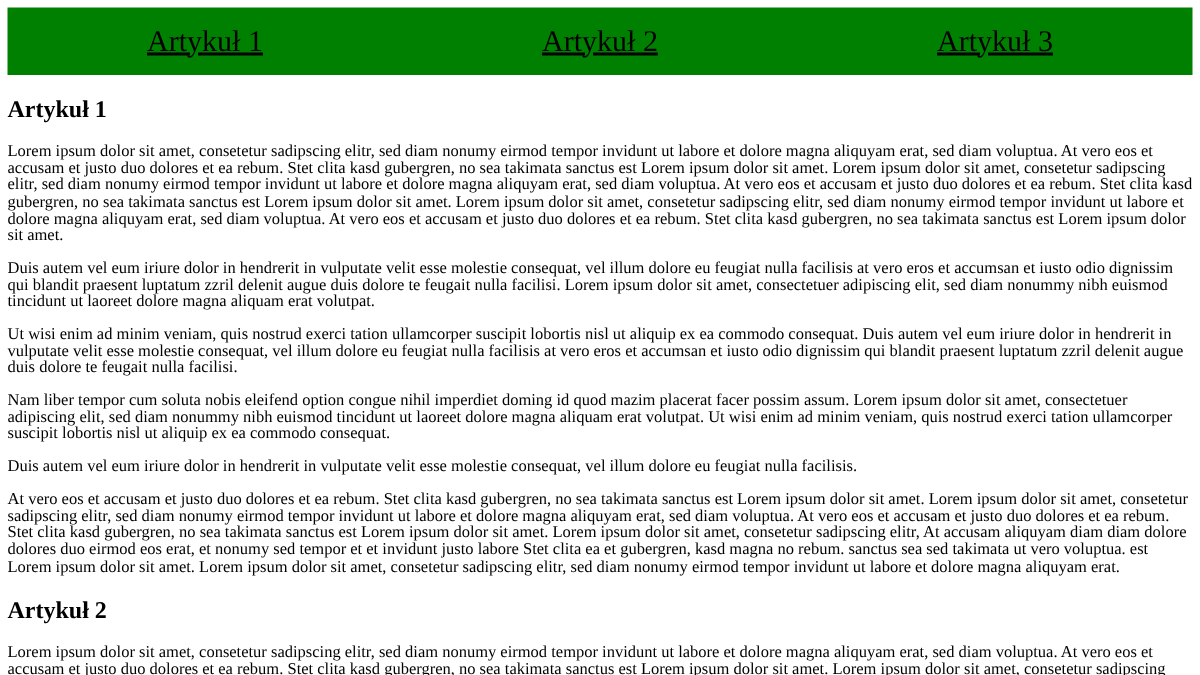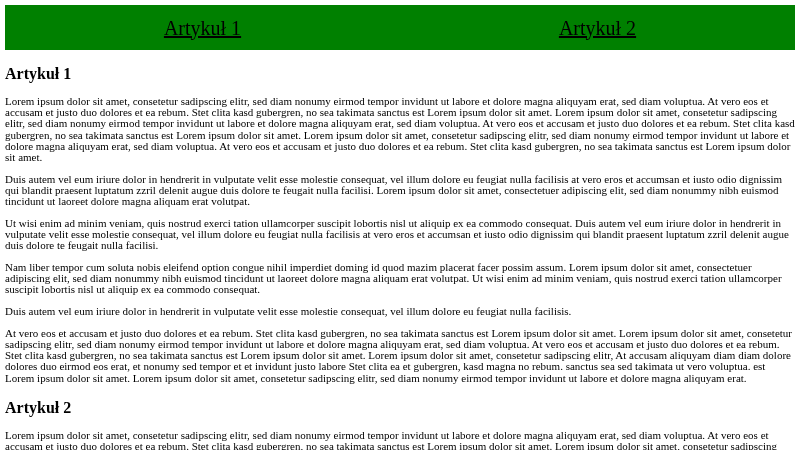--- a/index.html
+++ b/index.html
@@ -37,20 +37,21 @@
       margin: 0 0 10.5px 0;
     }
   </style>
 </head>
 <body>
 
 <div class="page">
   <nav class="nav">
     <a href="#a1">Artykuł 1</a>
     <a href="#a2">Artykuł 2</a>
+    <a href="#a3">Artykuł 3</a>
   </nav>
 
   <section id="a1">
     <h2>Artykuł 1</h2>
     <p>Lorem ipsum dolor sit amet, consetetur sadipscing elitr, sed diam nonumy eirmod tempor invidunt ut labore et dolore magna aliquyam erat, sed diam voluptua. At vero eos et accusam et justo duo dolores et ea rebum. Stet clita kasd gubergren, no sea takimata sanctus est Lorem ipsum dolor sit amet. Lorem ipsum dolor sit amet, consetetur sadipscing elitr, sed diam nonumy eirmod tempor invidunt ut labore et dolore magna aliquyam erat, sed diam voluptua. At vero eos et accusam et justo duo dolores et ea rebum. Stet clita kasd gubergren, no sea takimata sanctus est Lorem ipsum dolor sit amet. Lorem ipsum dolor sit amet, consetetur sadipscing elitr, sed diam nonumy eirmod tempor invidunt ut labore et dolore magna aliquyam erat, sed diam voluptua. At vero eos et accusam et justo duo dolores et ea rebum. Stet clita kasd gubergren, no sea takimata sanctus est Lorem ipsum dolor sit amet.</p>
     <p>Duis autem vel eum iriure dolor in hendrerit in vulputate velit esse molestie consequat, vel illum dolore eu feugiat nulla facilisis at vero eros et accumsan et iusto odio dignissim qui blandit praesent luptatum zzril delenit augue duis dolore te feugait nulla facilisi. Lorem ipsum dolor sit amet, consectetuer adipiscing elit, sed diam nonummy nibh euismod tincidunt ut laoreet dolore magna aliquam erat volutpat.</p>
     <p>Ut wisi enim ad minim veniam, quis nostrud exerci tation ullamcorper suscipit lobortis nisl ut aliquip ex ea commodo consequat. Duis autem vel eum iriure dolor in hendrerit in vulputate velit esse molestie consequat, vel illum dolore eu feugiat nulla facilisis at vero eros et accumsan et iusto odio dignissim qui blandit praesent luptatum zzril delenit augue duis dolore te feugait nulla facilisi.</p>
     <p>Nam liber tempor cum soluta nobis eleifend option congue nihil imperdiet doming id quod mazim placerat facer possim assum. Lorem ipsum dolor sit amet, consectetuer adipiscing elit, sed diam nonummy nibh euismod tincidunt ut laoreet dolore magna aliquam erat volutpat. Ut wisi enim ad minim veniam, quis nostrud exerci tation ullamcorper suscipit lobortis nisl ut aliquip ex ea commodo consequat.</p>
     <p>Duis autem vel eum iriure dolor in hendrerit in vulputate velit esse molestie consequat, vel illum dolore eu feugiat nulla facilisis.</p>
     <p>At vero eos et accusam et justo duo dolores et ea rebum. Stet clita kasd gubergren, no sea takimata sanctus est Lorem ipsum dolor sit amet. Lorem ipsum dolor sit amet, consetetur sadipscing elitr, sed diam nonumy eirmod tempor invidunt ut labore et dolore magna aliquyam erat, sed diam voluptua. At vero eos et accusam et justo duo dolores et ea rebum. Stet clita kasd gubergren, no sea takimata sanctus est Lorem ipsum dolor sit amet. Lorem ipsum dolor sit amet, consetetur sadipscing elitr, At accusam aliquyam diam diam dolore dolores duo eirmod eos erat, et nonumy sed tempor et et invidunt justo labore Stet clita ea et gubergren, kasd magna no rebum. sanctus sea sed takimata ut vero voluptua. est Lorem ipsum dolor sit amet. Lorem ipsum dolor sit amet, consetetur sadipscing elitr, sed diam nonumy eirmod tempor invidunt ut labore et dolore magna aliquyam erat.</p>

